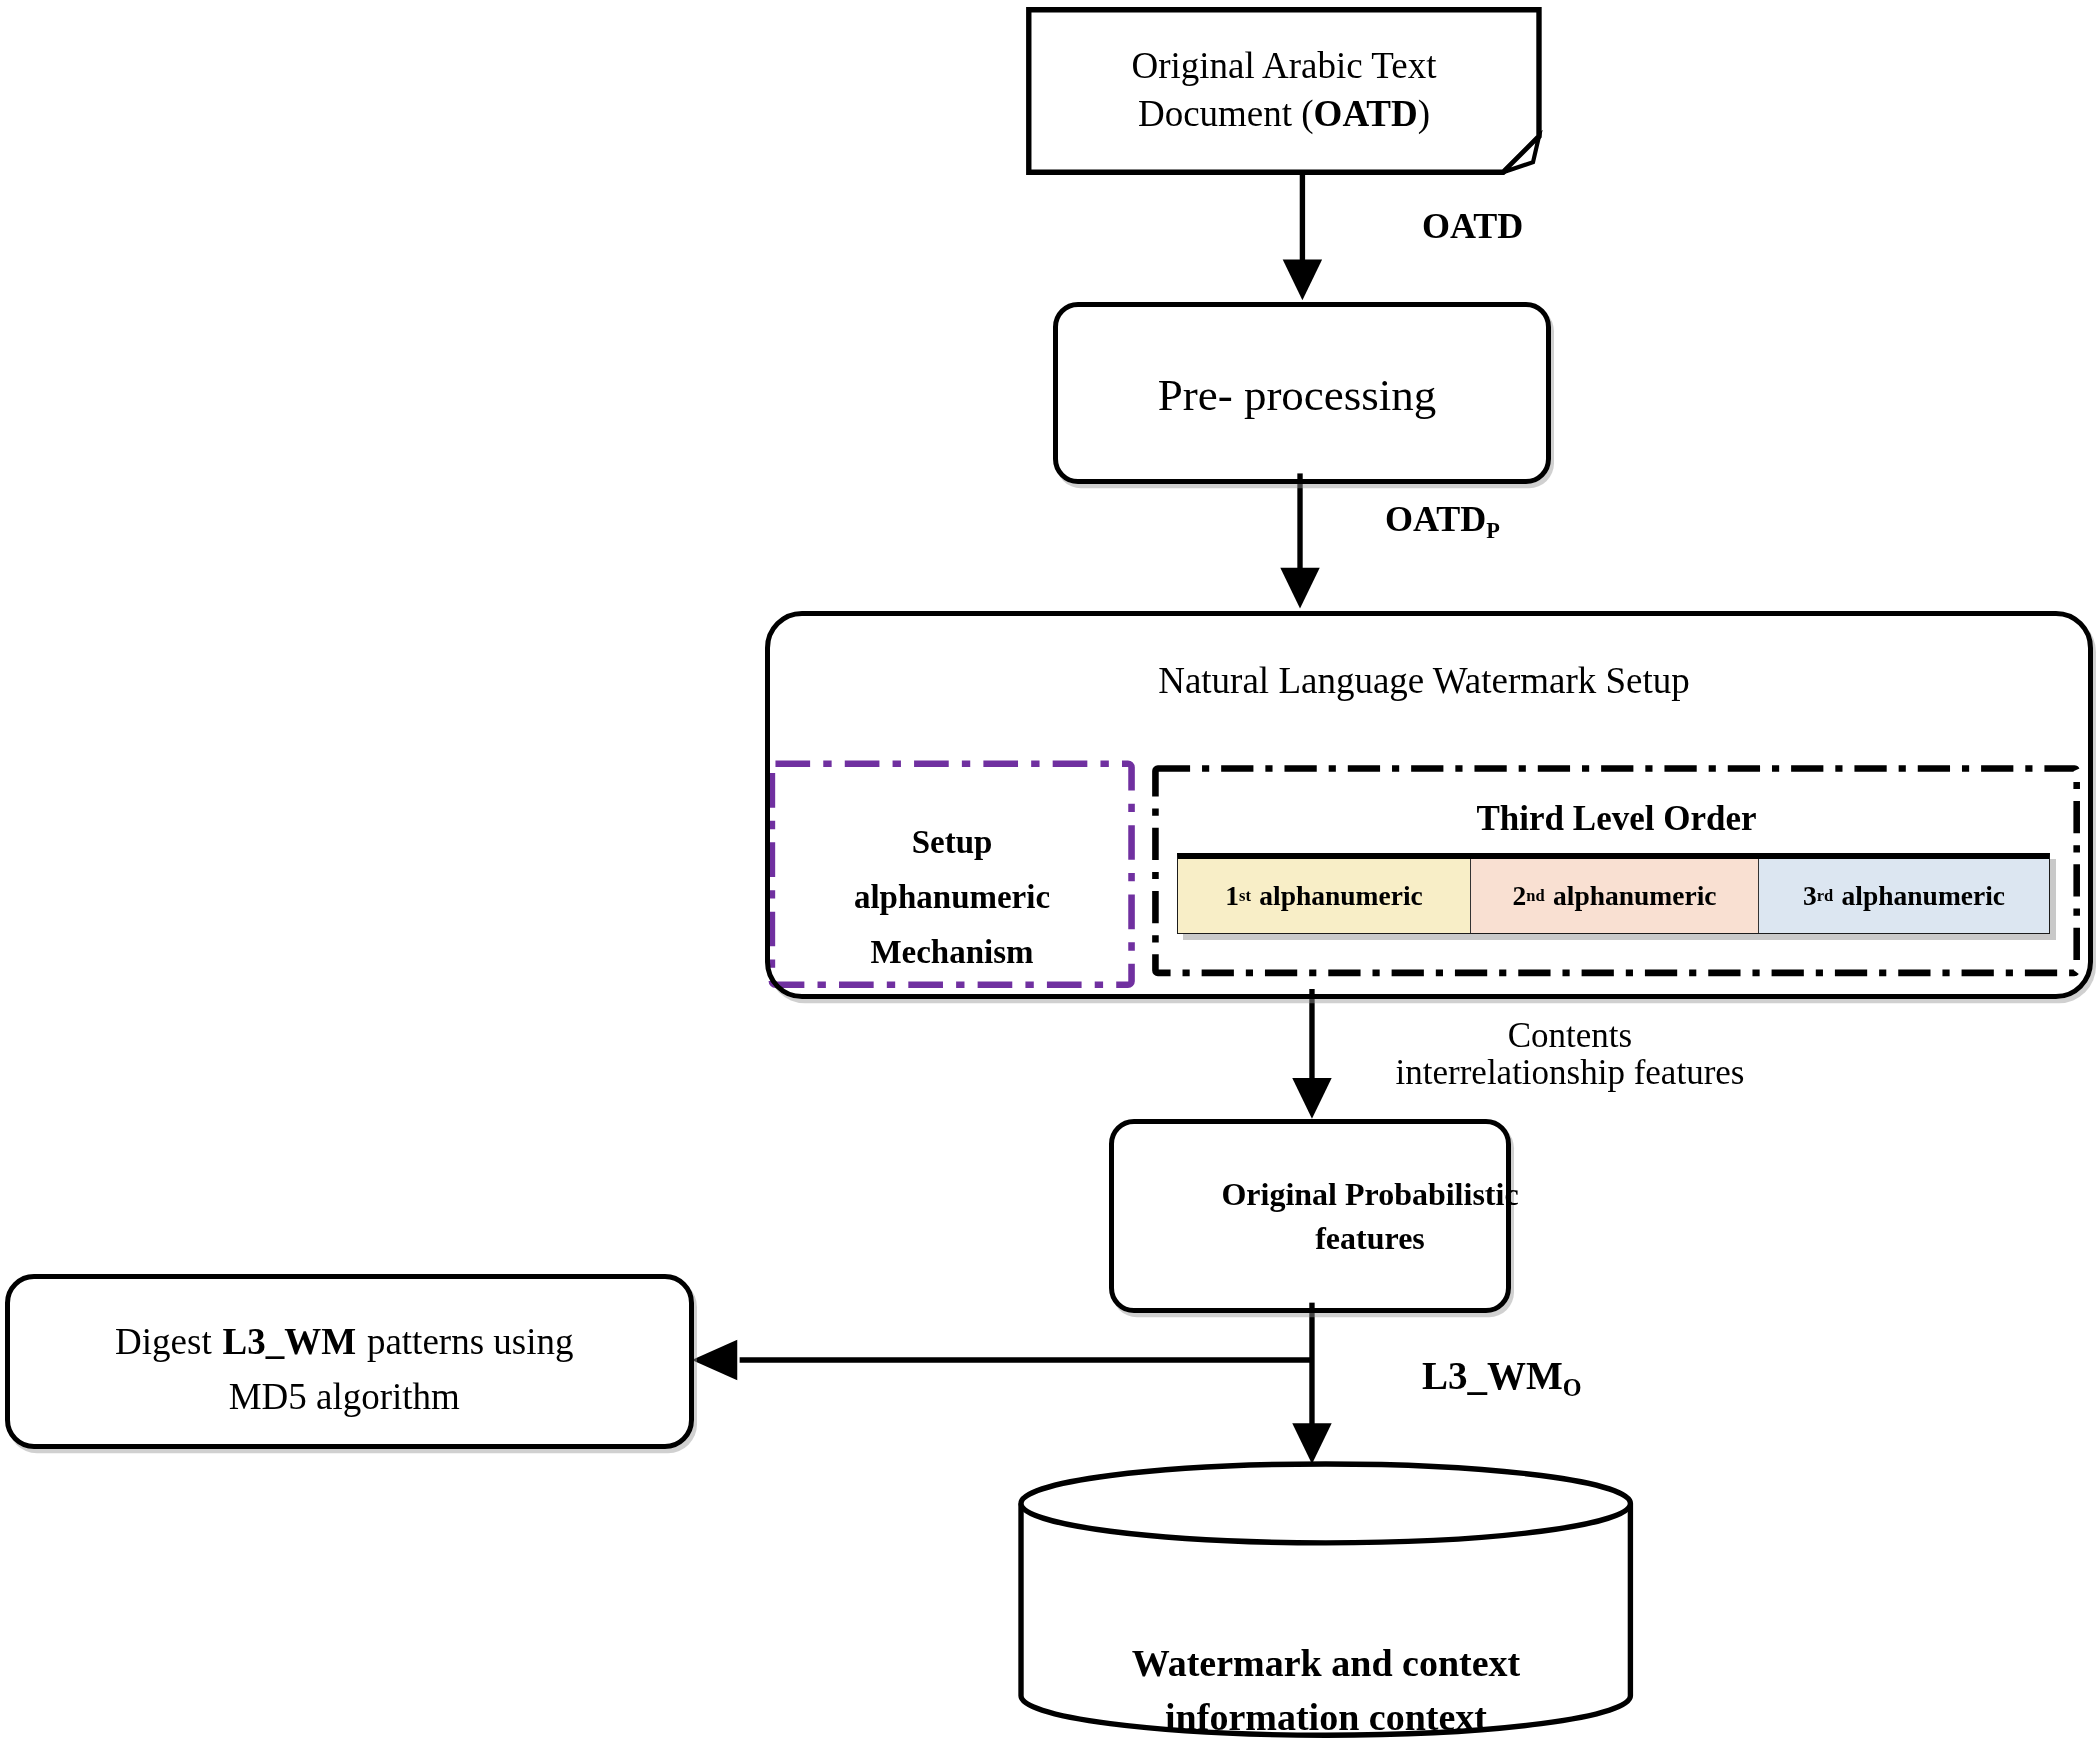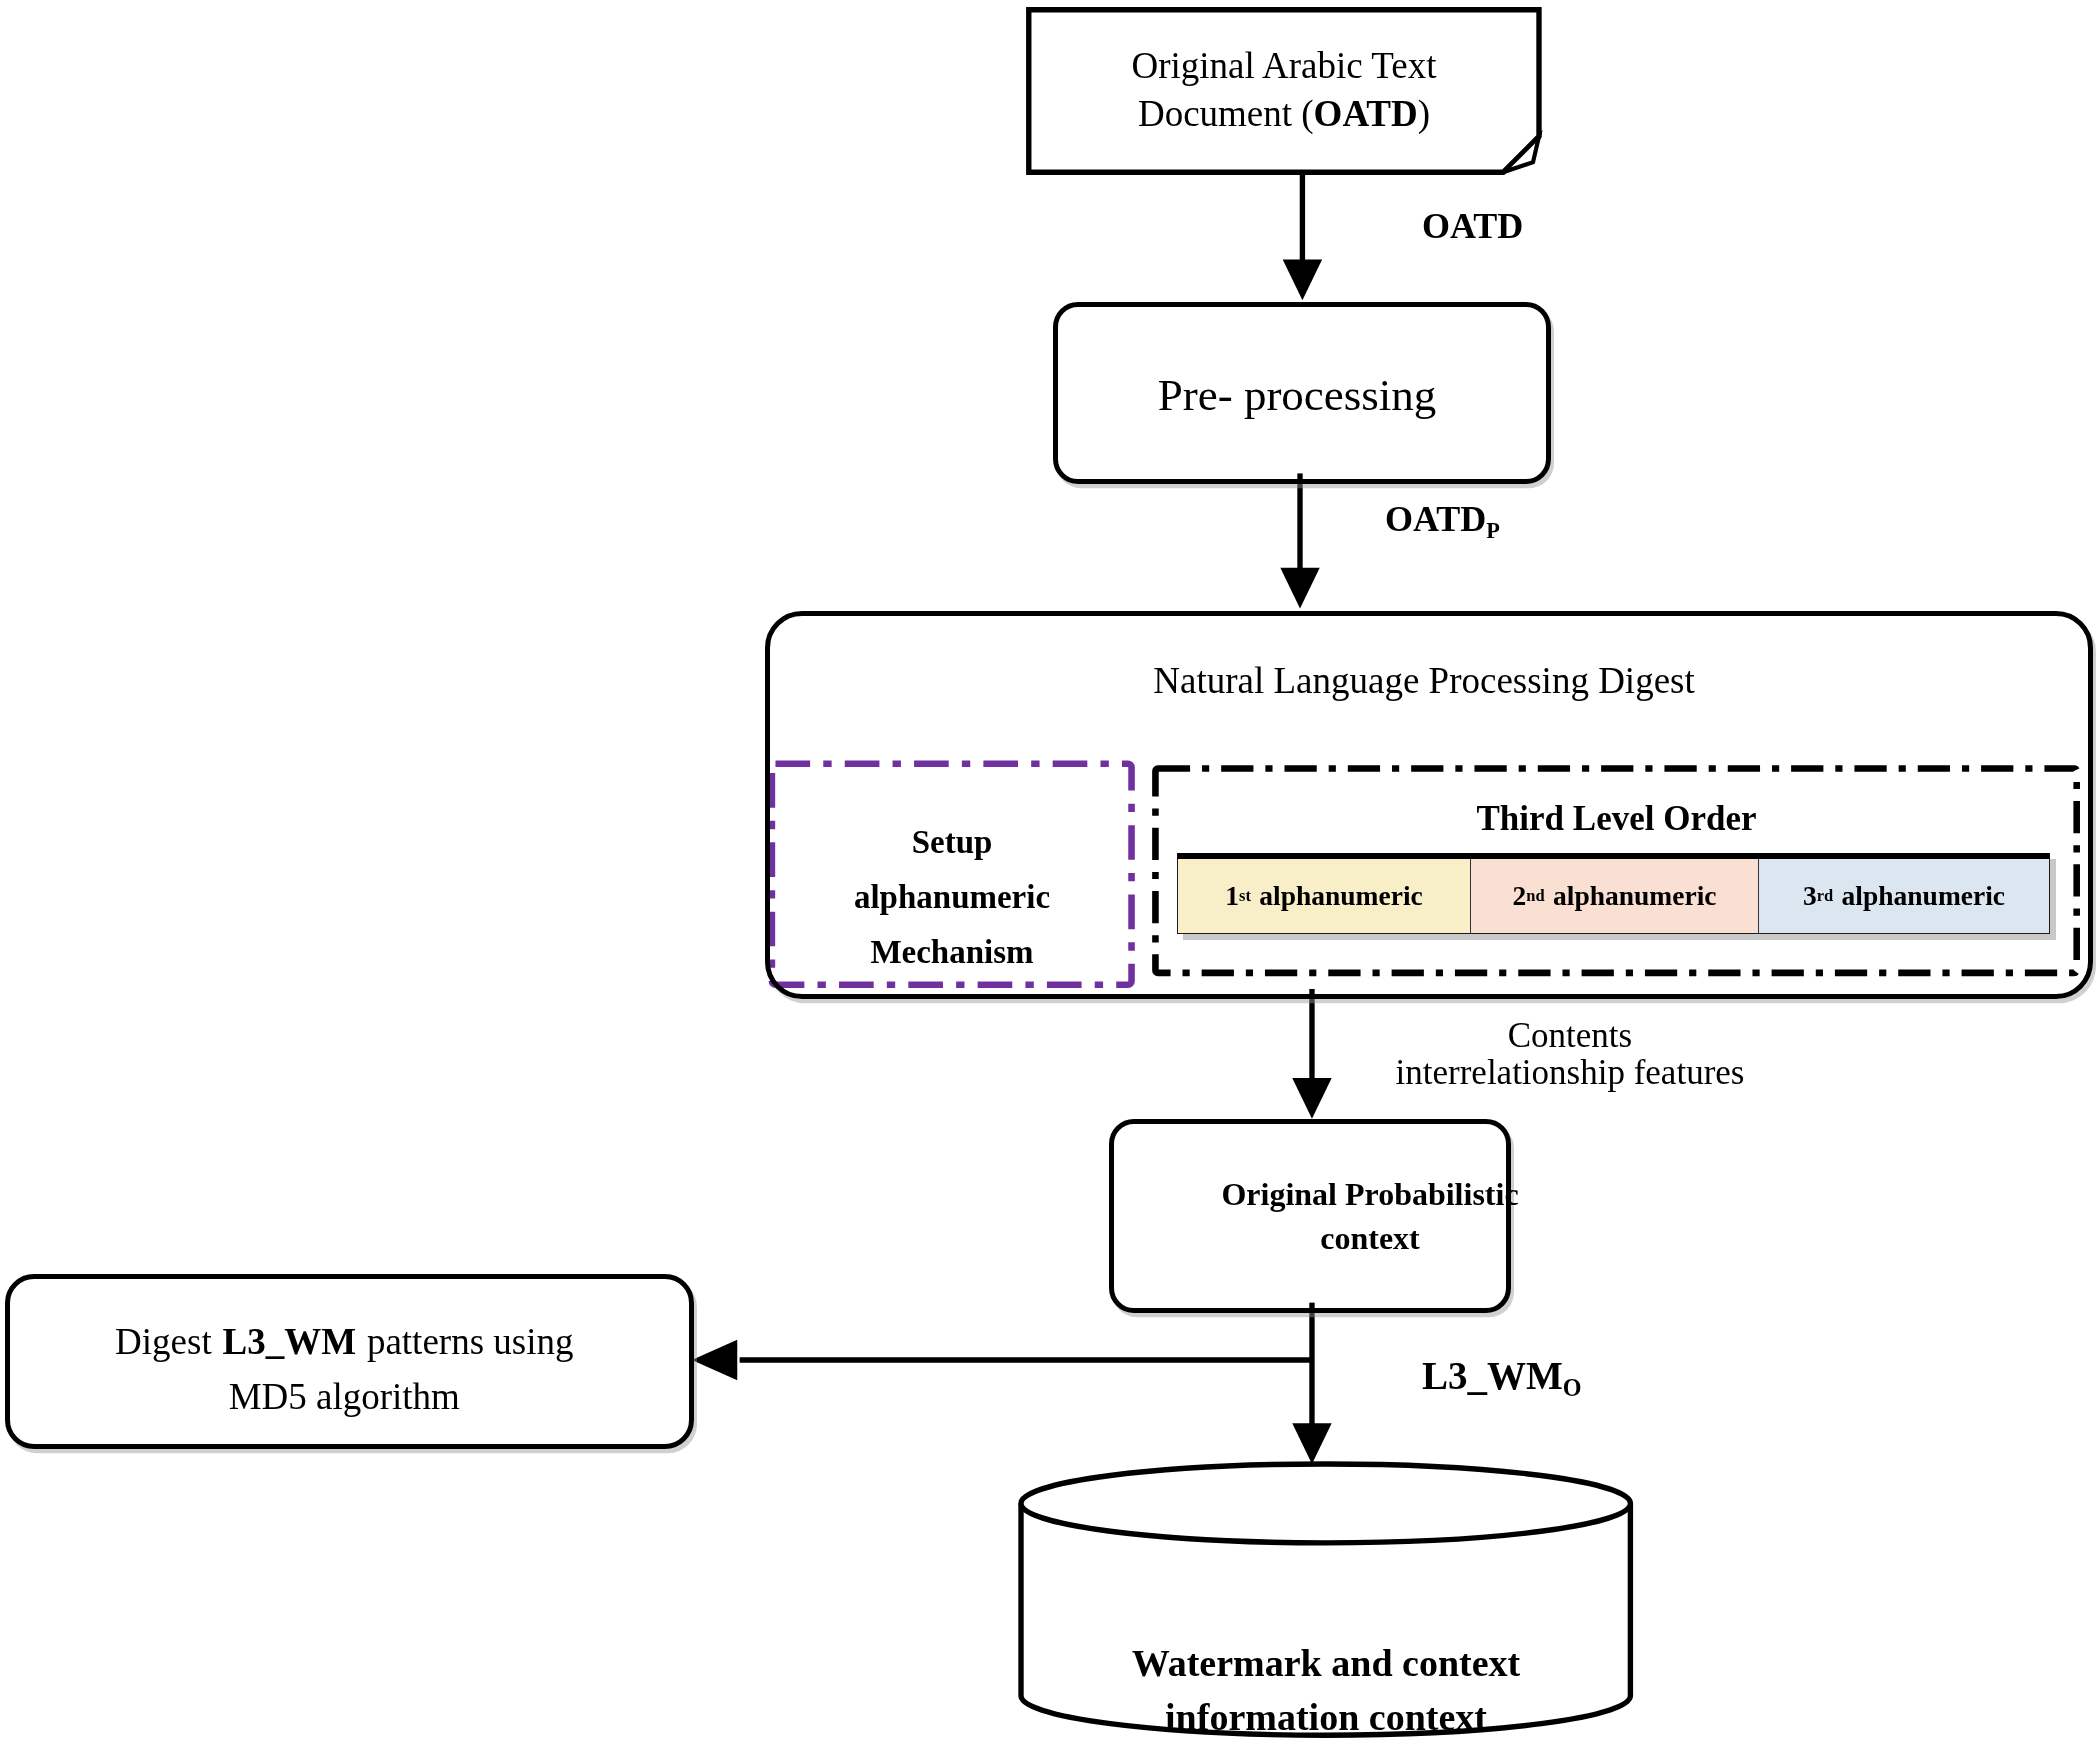--- a/index.html
+++ b/index.html
@@ -96,39 +96,39 @@
 
   <div class="t b" style="left:1422px;top:197px;font-size:36px;text-align:left;">OATD</div>
 
   <div class="t" style="left:1053px;top:302px;width:488px;height:172px;display:flex;align-items:center;justify-content:center;font-size:45px;">Pre- processing</div>
 
   <div class="t b inline" style="left:1385px;top:490px;font-size:36px;text-align:left;">
     <span>OATD</span><sub class="sb">P</sub>
   </div>
 
   <div class="t" style="left:765px;top:650px;width:1318px;font-size:37px;line-height:48px;">
-    <span>Natural Language Processing Digest</span>
+    <span>Natural Language Watermark Setup</span>
   </div>
 
   <div class="t b" style="left:772px;top:808px;width:360px;font-size:33px;line-height:55px;">
     <span>Setup</span>
     <span>alphanumeric</span>
     <span>Mechanism</span>
   </div>
 
   <div class="t b" style="left:1156px;top:790px;width:921px;font-size:35px;">Third Level Order</div>
 
   <div class="t" style="left:1328px;top:1010px;width:484px;font-size:35px;line-height:37px;font-family:Liberation Serif, serif;">
     <span>Contents</span>
     <span>interrelationship features</span>
   </div>
 
   <div class="t b" style="left:1174px;top:1165px;width:392px;font-size:32px;line-height:44px;">
     <span>Original Probabilistic</span>
-    <span>context</span>
+    <span>features</span>
   </div>
 
   <div class="t b inline" style="left:1422px;top:1345px;font-size:39px;text-align:left;">
     <span>L3_WM</span><sub class="sb">O</sub>
   </div>
 
   <div class="t" style="left:4.8px;top:1307px;width:679px;font-size:37px;line-height:55px;">
     <span class="inline"><span>Digest</span><span class="b digest-gap">L3_WM</span><span>patterns using</span></span>
     <span>MD5 algorithm</span>
   </div>

